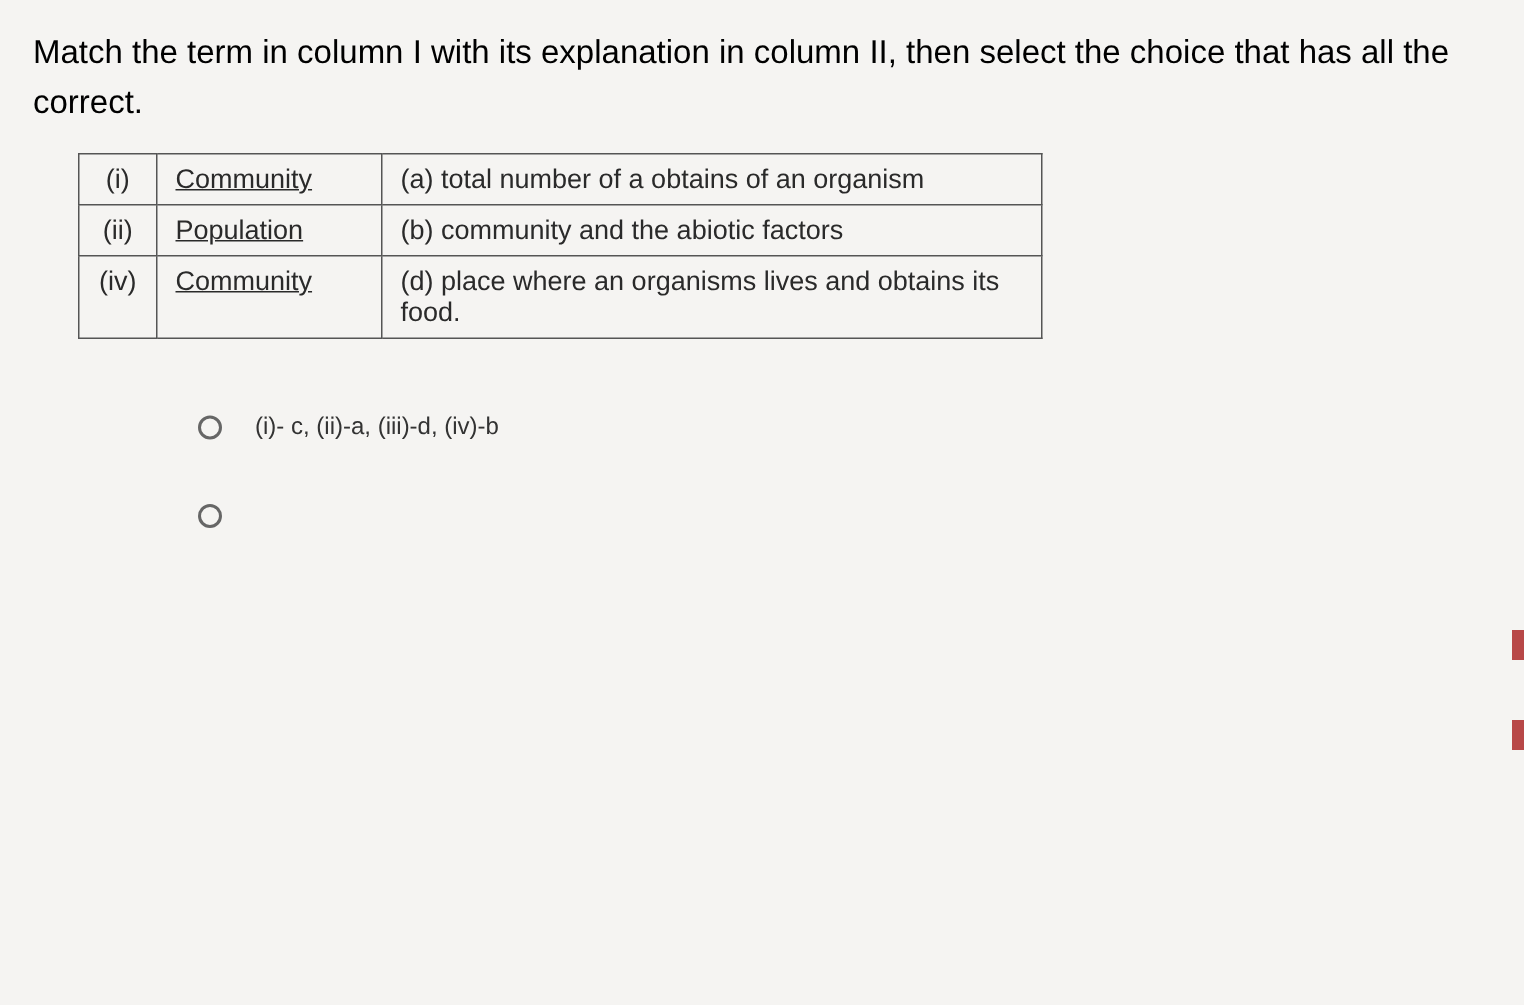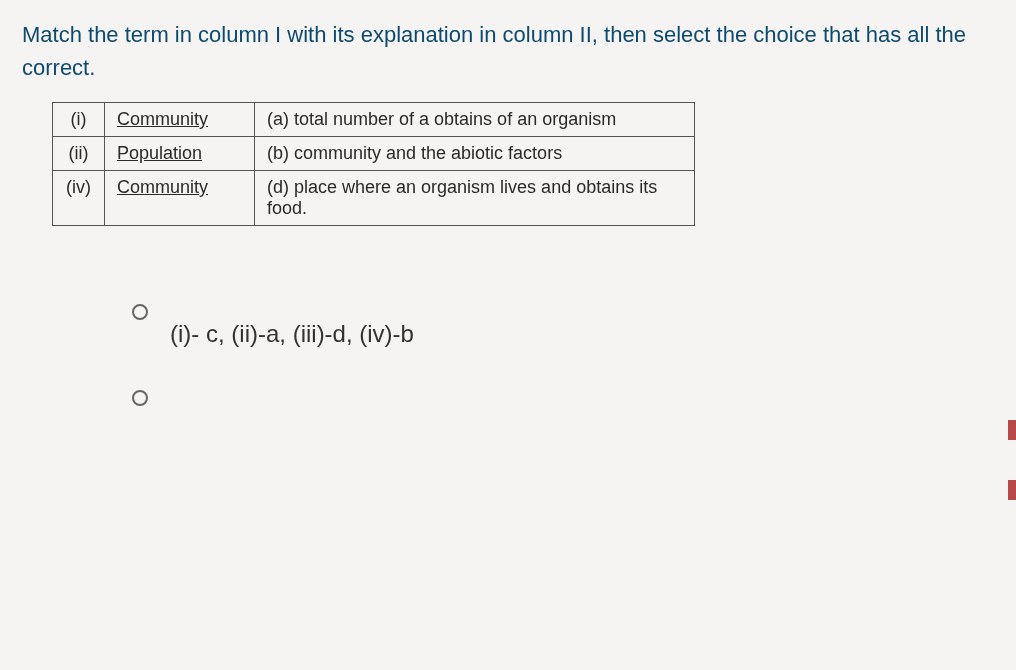--- a/index.html
+++ b/index.html
@@ -13,21 +13,21 @@
       width: 1016px;
       height: 670px;
       padding: 18px 22px;
       color: #2a2a2a;
       position: relative;
     }
     .question-text {
       font-size: 22px;
       line-height: 1.5;
       margin-bottom: 18px;
-      color: #0c4a6e;
+      color: #000000;
     }
     .match-table {
       border-collapse: collapse;
       margin-left: 30px;
       margin-bottom: 50px;
     }
     .match-table td {
       border: 1px solid #555;
       padding: 6px 12px;
       font-size: 18px;
@@ -56,23 +56,22 @@
     }
     .radio {
       width: 16px;
       height: 16px;
       border: 2px solid #666;
       border-radius: 50%;
       margin-right: 22px;
       flex-shrink: 0;
     }
     .option-text {
-      font-size: 24px;
+      font-size: 16px;
       color: #333;
-      margin-top: 44px;
     }
     .edge-marks {
       position: absolute;
       right: 0;
       top: 420px;
     }
     .edge-mark {
       width: 8px;
       height: 20px;
       background: #b84848;
@@ -92,21 +91,21 @@
     <td class="col-def">(a) total number of a obtains of an organism</td>
   </tr>
   <tr>
     <td class="col-num">(ii)</td>
     <td class="col-term">Population</td>
     <td class="col-def">(b) community and the abiotic factors</td>
   </tr>
   <tr>
     <td class="col-num">(iv)</td>
     <td class="col-term">Community</td>
-    <td class="col-def">(d) place where an organism lives and obtains its food.</td>
+    <td class="col-def">(d) place where an organisms lives and obtains its food.</td>
   </tr>
 </tbody>
   </table>
 
 <div class="options">
   <div class="option">
     <span class="radio"></span>
     <span class="option-text">(i)- c, (ii)-a, (iii)-d, (iv)-b</span>
   </div>
   <div class="option">

